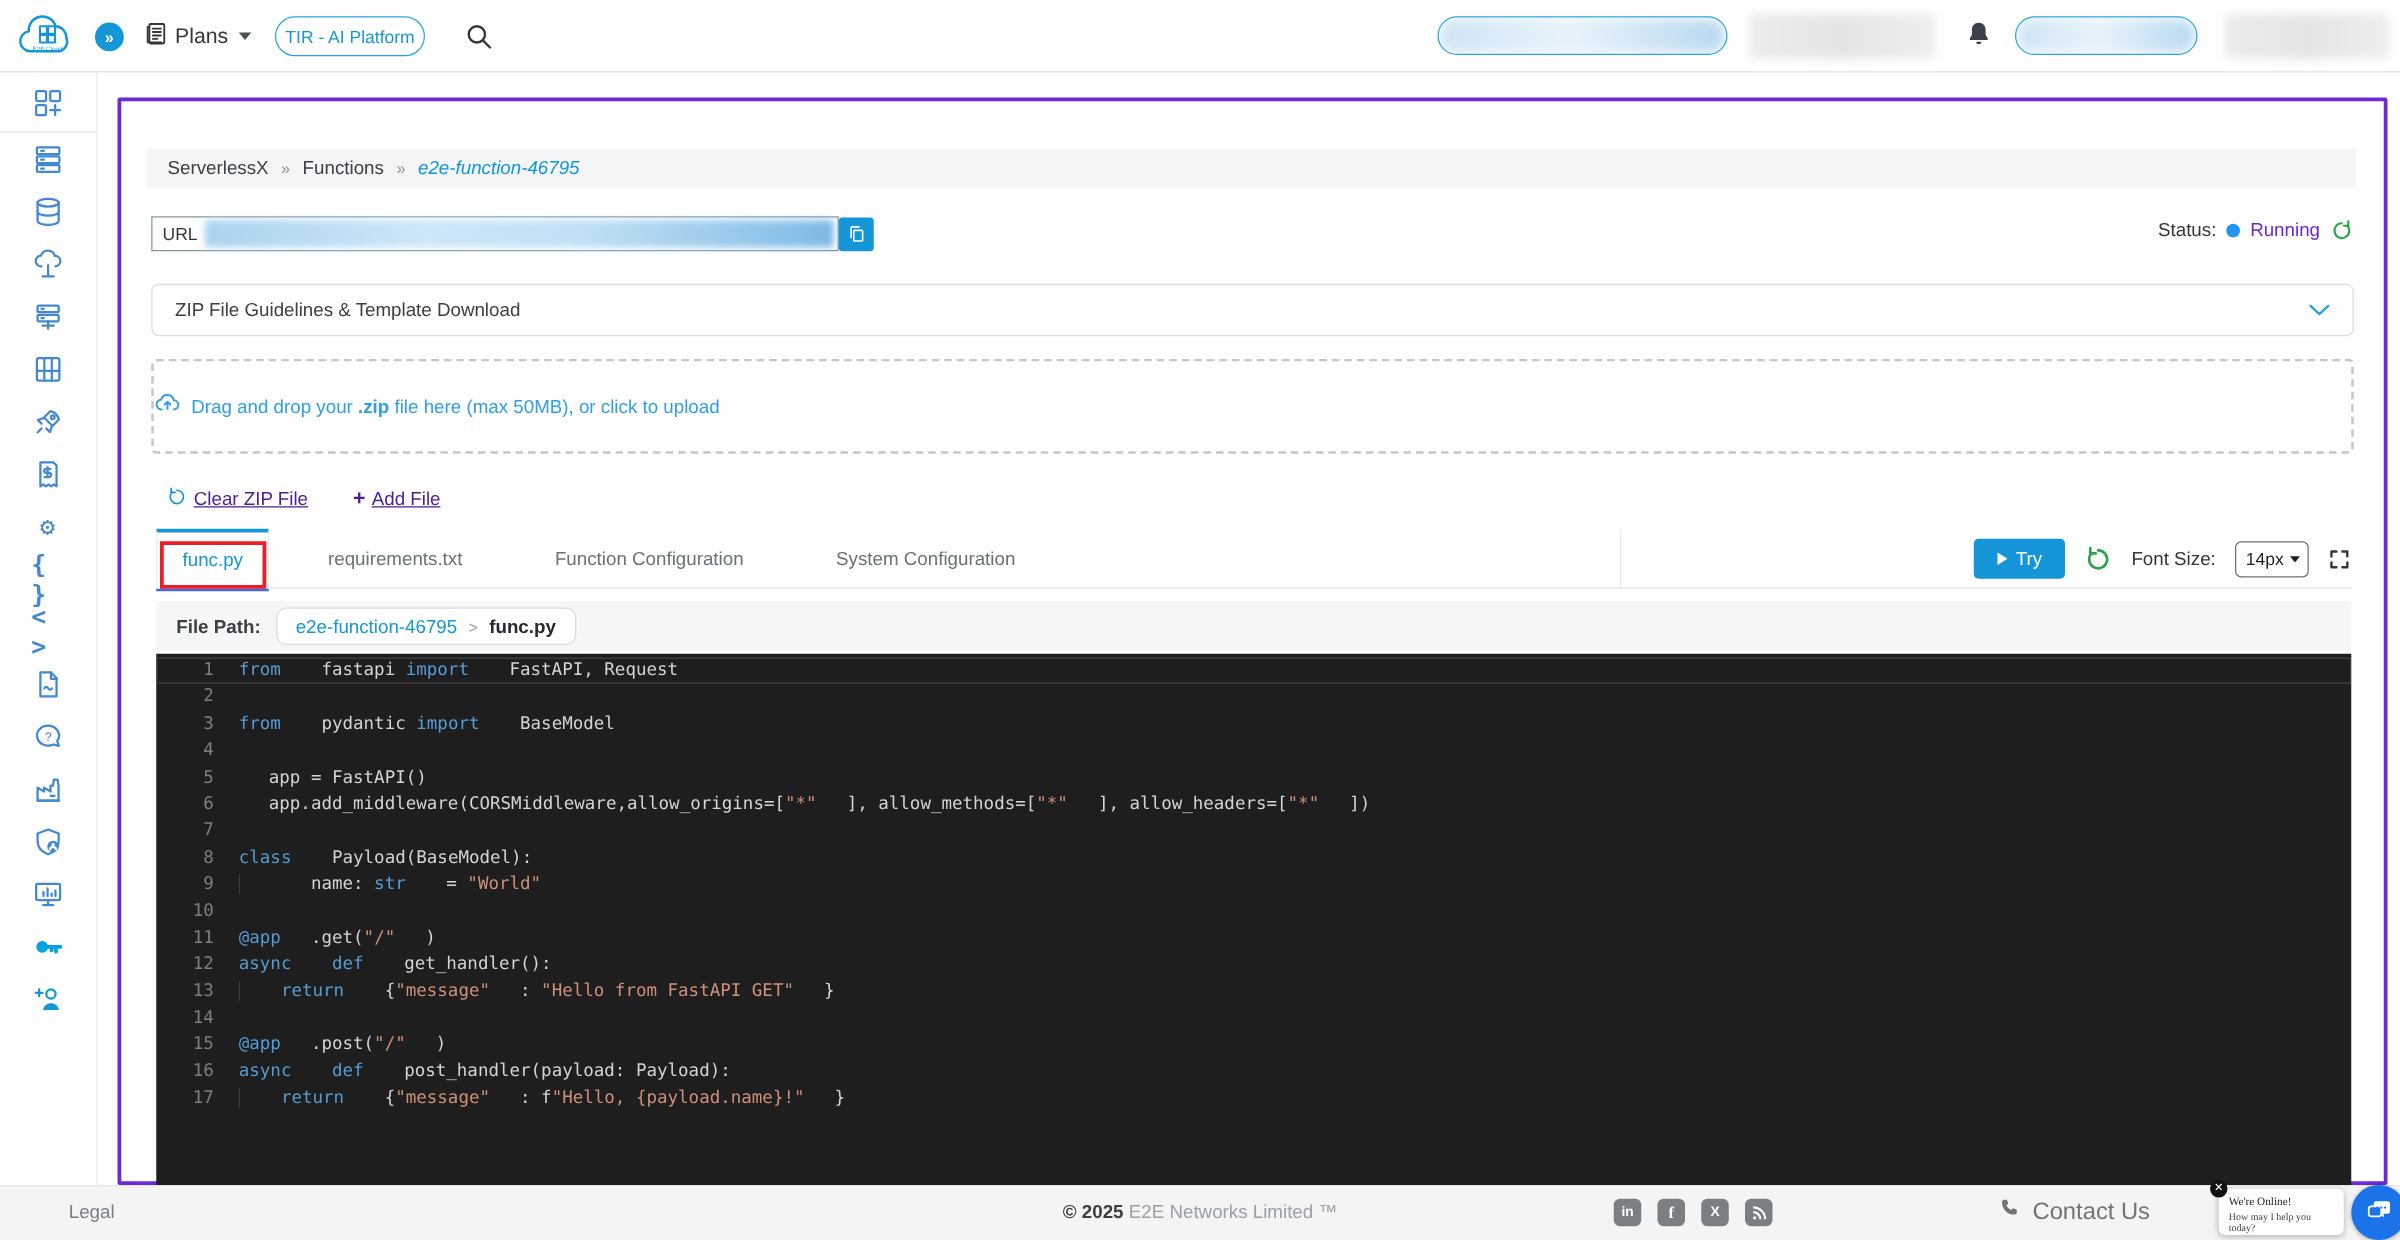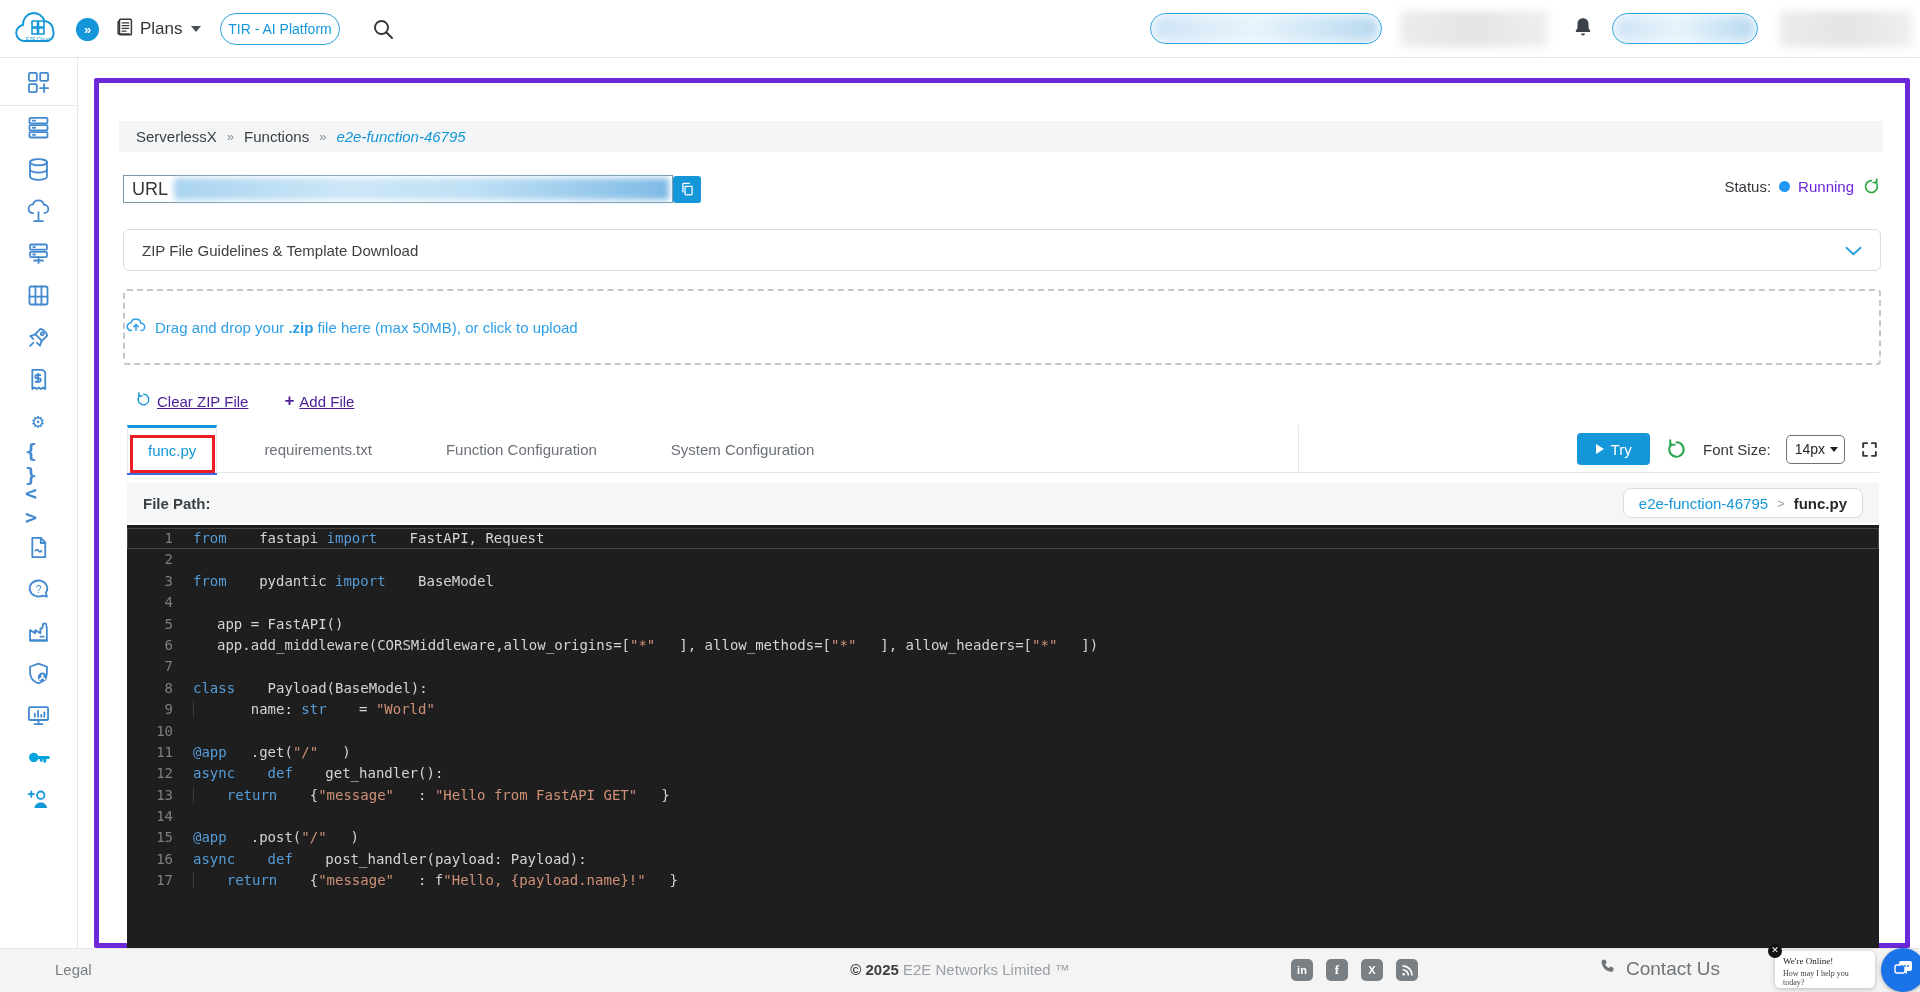--- a/index.html
+++ b/index.html
@@ -22,28 +22,28 @@
 
   
   .sidebar { position:absolute; left:0; top:58px; width:78px; height:890px; background:#fff; border-right:1px solid #e6e9eb; display:flex; flex-direction:column; align-items:stretch; padding-top:2px; }
   .sb-item { height:42px; display:flex; align-items:center; justify-content:center; color:#4289cf; cursor:pointer; }
   .sb-item.sb-div { border-bottom:1px solid #e6e9eb; height:46px; }
   .sb-ic { width:27px; height:27px; display:flex; align-items:center; justify-content:center; }
   .sb-ic svg { width:27px; height:27px; }
   .sb-txt { font-size:20px; font-weight:bold; letter-spacing:1px; font-family:"DejaVu Sans Mono", monospace; }
 
   
-  .card { position:absolute; left:94px; top:78px; width:1816px; height:870px; background:#fff; border:5px solid #6d28d9; border-radius:2px; }
+  .card { position:absolute; left:94px; top:78px; width:1816px; height:870px; background:#fff; border:3px solid #6d28d9; border-radius:2px; }
   .breadcrumb-bar { position:absolute; left:20px; right:22px; top:38px; height:31px; background:#f4f5f6; display:flex; align-items:center; padding:0 17px; font-size:15px; color:#3c4043; gap:10px; }
   .bc-sep { color:#8a9096; font-size:13px; }
   .bc-current { color:#1496d8; font-style:italic; }
 
   .url-row { position:absolute; left:24px; right:24px; top:92px; height:28px; }
   .url-field { position:absolute; left:0; top:0; width:550px; height:28px; border:1px solid #7f98a8; display:flex; align-items:center; background:#fff; }
-  .url-label { font-size:18px; color:#33373b; padding:0 6px 0 8px; }
+  .url-label { font-size:14px; color:#33373b; padding:0 6px 0 8px; }
   .url-blur { flex:1; height:22px; margin-right:3px; background:linear-gradient(90deg,#a9d3ef,#cde7f8 35%,#bfe0f5 60%,#8fc4e9 90%,#7db9e4); filter:blur(3px); border-radius:2px; }
   .copy-btn { position:absolute; left:550px; top:1px; width:28px; height:27px; background:#1496d8; border-radius:3px; display:flex; align-items:center; justify-content:center; cursor:pointer; }
   .status-group { position:absolute; right:0; top:2px; display:flex; align-items:center; gap:8px; font-size:15px; }
   .status-dot { width:11px; height:11px; border-radius:50%; background:#2196f3; }
   .status-refresh { width:19px; height:19px; cursor:pointer; }
 
   .accordion { position:absolute; left:24px; right:24px; top:146px; height:42px; border:1px solid #d9dcdf; border-radius:6px; display:flex; align-items:center; justify-content:space-between; padding:0 18px; font-size:15px; color:#3c4043; cursor:pointer; background:#fff; }
   .dropzone { position:absolute; left:24px; right:24px; top:206px; height:76px; border:2px dashed #c3c7cb; border-radius:4px; display:flex; align-items:center; justify-content:flex-start; gap:8px; color:#2e9fe6; font-size:15px; cursor:pointer; background:#fff; }
   .dropzone b { font-weight:bold; }
 
@@ -61,21 +61,21 @@
   .tab-vsep { position:absolute; left:1171px; top:0; width:1px; height:48px; background:#e6e9eb; }
   .editor-toolbar { position:absolute; right:0; top:3px; height:42px; display:flex; align-items:center; gap:15px; }
   .try-btn { width:73px; height:32px; background:#1496d8; border:none; border-radius:4px; color:#fff; font-size:15px; display:flex; align-items:center; justify-content:center; gap:7px; cursor:pointer; }
   .play-tri { width:0; height:0; border-top:5px solid transparent; border-bottom:5px solid transparent; border-left:8px solid #fff; }
   .undo-icon { width:23px; height:23px; cursor:pointer; }
   .fs-label { font-size:15px; color:#33373b; }
   .fs-select { height:29px; min-width:58px; border:1px solid #6b7177; border-radius:5px; background:#fff; font-size:14px; color:#1d2126; padding:0 6px 0 8px; display:flex; align-items:center; gap:5px; cursor:pointer; font-family:"Liberation Sans", sans-serif; }
   .fs-caret { width:0; height:0; border-left:4px solid transparent; border-right:4px solid transparent; border-top:5px solid #1d2126; }
   .fullscreen-btn { width:19px; height:19px; cursor:pointer; }
 
-  .filepath-bar { position:absolute; left:28px; right:26px; top:400px; height:40px; background:#f5f6f7; display:flex; align-items:center; padding:0 16px; gap:12px;justify-content:space-between; }
+  .filepath-bar { position:absolute; left:28px; right:26px; top:400px; height:40px; background:#f5f6f7; display:flex; align-items:center; padding:0 16px; gap:12px; }
   .fp-label { font-size:15px; font-weight:bold; color:#3c4043; }
   .fp-pill { height:30px; background:#fff; border:1px solid #d9dcdf; border-radius:8px; display:flex; align-items:center; gap:9px; padding:0 15px; font-size:15px; }
   .fp-folder { color:#1496d8; cursor:pointer; }
   .fp-sep { color:#9aa0a6; font-size:13px; }
   .fp-file { color:#26292d; font-weight:bold; }
 
   
   .editor { position:absolute; left:28px; right:26px; top:442px; height:428px; background:#1e1e1e; overflow:hidden; font-family:"DejaVu Sans Mono", monospace; font-size:14px; padding-top:3px; cursor:text; }
   .cl { display:flex; height:21.4px; line-height:21.4px; min-height:21.4px; }
   .cl.hl { outline:1px solid #454545; outline-offset:-1px; }

